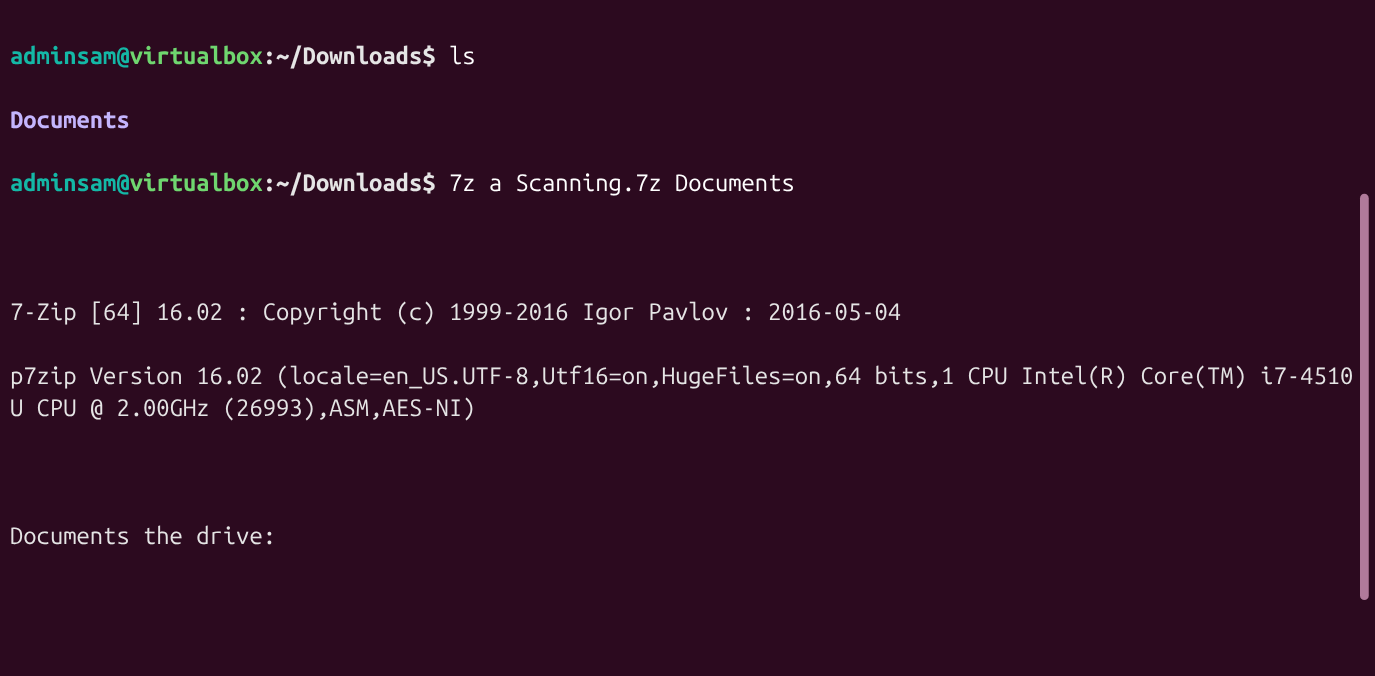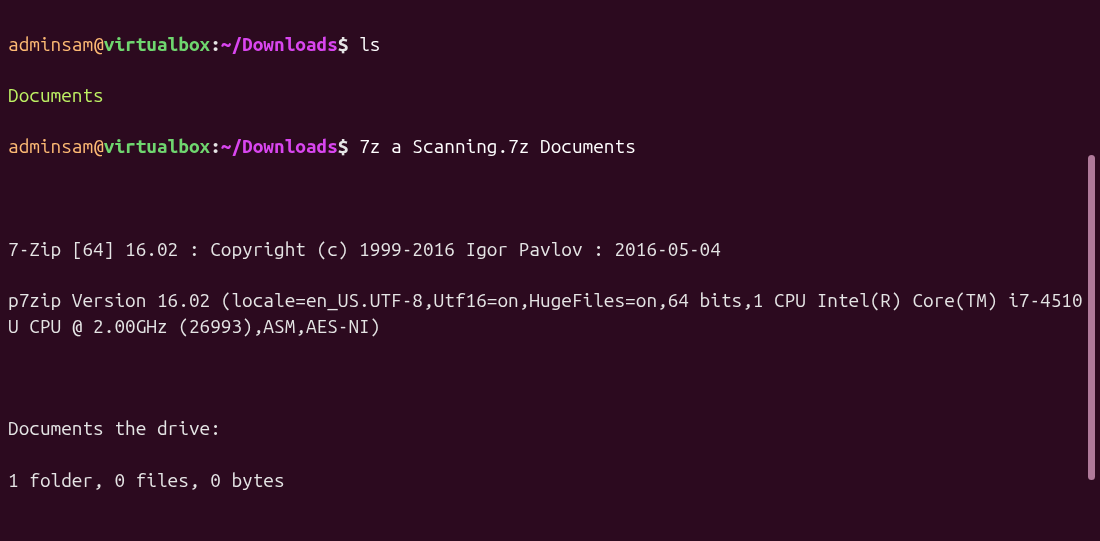--- a/index.html
+++ b/index.html
@@ -9,27 +9,27 @@
       font-size: 19px;
       line-height: 1.35;
       color: #e5e5e5;
       padding: 6px 8px;
       width: 1100px;
       height: 541px;
       overflow: hidden;
       position: relative;
     }
     .terminal { white-space: pre-wrap; word-break: break-all; }
-    .user { color: #fdba74; font-weight: normal; }
+    .user { color: #14b8a6; font-weight: bold; }
     .host { color: #6fd66f; font-weight: bold; }
     .colon { color: #e5e5e5; font-weight: bold; }
-    .path { color: #d946ef; font-weight: bold; }
+    .path { color: #e5e5e5; font-weight: bold; }
     .dollar { color: #e5e5e5; font-weight: bold; }
     .cmd { color: #ffffff; }
-    .dir { color: #bef264; font-weight: normal; }
+    .dir { color: #c4b5fd; font-weight: bold; }
     .out { color: #e5e5e5; }
     .scrollbar {
       position: absolute;
       right: 5px;
       top: 155px;
       width: 7px;
       height: 325px;
       background: #b07a9a;
       border-radius: 4px;
     }
@@ -39,21 +39,20 @@
 
 <div class="terminal">
 <div><span class="user">adminsam</span><span class="user">@</span><span class="host">virtualbox</span><span class="colon">:</span><span class="path">~/Downloads</span><span class="dollar">$</span> <span class="cmd">ls</span></div>
 <div class="dir">Documents</div>
 <div><span class="user">adminsam</span><span class="user">@</span><span class="host">virtualbox</span><span class="colon">:</span><span class="path">~/Downloads</span><span class="dollar">$</span> <span class="cmd">7z a Scanning.7z Documents</span></div>
 <div class="out"> </div>
 <div class="out">7-Zip [64] 16.02 : Copyright (c) 1999-2016 Igor Pavlov : 2016-05-04</div>
 <div class="out">p7zip Version 16.02 (locale=en_US.UTF-8,Utf16=on,HugeFiles=on,64 bits,1 CPU Intel(R) Core(TM) i7-4510U CPU @ 2.00GHz (26993),ASM,AES-NI)</div>
 <div class="out"> </div>
 <div class="out">Documents the drive:</div>
-<div class="out">1 folder, 0 files, 0 bytes</div>
 <div class="out"> </div>
 
 
 
 
 
 
 
 
 

